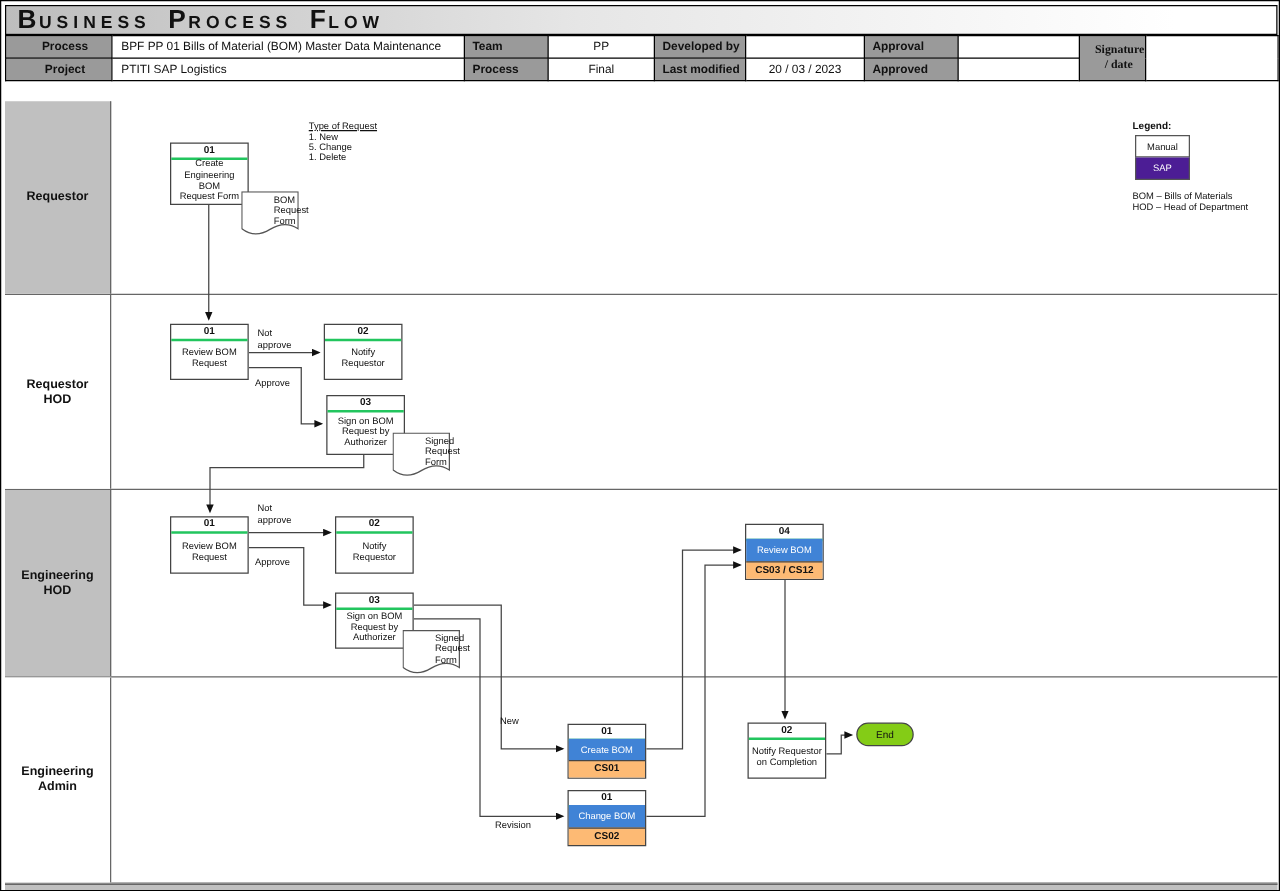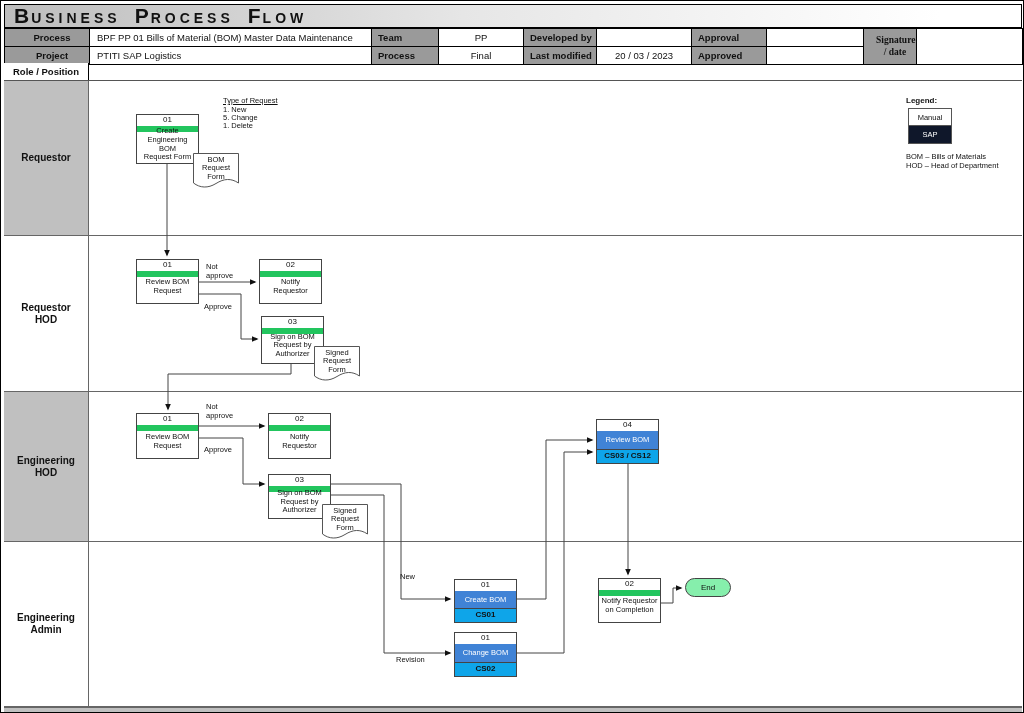--- a/index.html
+++ b/index.html
@@ -28,39 +28,39 @@
   .lane-label{width:85px;height:100%;box-sizing:border-box;border-right:1px solid #666;display:flex;align-items:center;justify-content:center;text-align:center;font-weight:bold;font-size:10px;line-height:1.2;white-space:pre-line;background:#fff;}
   .lane-label.g{background:#c0c0c0;}
   .bottomstrip{position:absolute;left:3px;top:706px;width:1018px;height:5px;background:#c0c0c0;border-top:1px solid #666;box-sizing:border-box;}
 
   
   .wires{position:absolute;left:0;top:0;z-index:1;}
   .w{fill:none;stroke:#444;stroke-width:1;}
 
   
   .pbox{position:absolute;box-sizing:border-box;border:1px solid #444;background:#fff;z-index:2;font-size:7.5px;line-height:1.15;}
-  .pnum{height:11px;line-height:10px;border-bottom:6px solid #22c55e;text-align:center;font-size:8px;}
+  .pnum{height:11px;line-height:10px;border-bottom:2px solid #22c55e;text-align:center;font-size:8px;font-weight:bold;}
   .pbody{position:absolute;top:11px;left:0;right:0;bottom:0;display:flex;align-items:center;justify-content:center;text-align:center;white-space:pre-line;padding:1px;}
   .pbody.sap{bottom:13px;background:#4083d6;color:#fff;}
-  .pcode{position:absolute;left:0;right:0;bottom:0;height:13px;line-height:12px;border-top:1px solid #444;text-align:center;font-weight:bold;font-size:8px;background:#0ea5e9;}
-  .pill{position:absolute;box-sizing:border-box;border:1px solid #444;border-radius:10px;background:#86efac;z-index:2;display:flex;align-items:center;justify-content:center;font-size:8px;}
+  .pcode{position:absolute;left:0;right:0;bottom:0;height:13px;line-height:12px;border-top:1px solid #444;text-align:center;font-weight:bold;font-size:8px;background:#fdba74;}
+  .pill{position:absolute;box-sizing:border-box;border:1px solid #444;border-radius:10px;background:#84cc16;z-index:2;display:flex;align-items:center;justify-content:center;font-size:8px;}
 
   
   .doc{position:absolute;width:46px;height:40px;z-index:3;}
-  .doctext{position:absolute;top:3px;left:0;right:0;text-align:center;font-size:7.5px;line-height:1.12;white-space:pre-line;}
+  .doctext{position:absolute;top:3px;left:0;right:0;text-align:left;font-size:7.5px;line-height:1.12;white-space:pre-line;padding-left:26px;}
 
   
   .elabel{position:absolute;font-size:7.5px;line-height:1.2;z-index:4;white-space:pre-line;}
-  .notes{position:absolute;left:222px;top:96px;z-index:4;font-size:7.5px;line-height:1.0;}
+  .notes{position:absolute;left:246px;top:96px;z-index:4;font-size:7.5px;line-height:1.0;}
   .notes .nt{text-decoration:underline;margin-bottom:1px;}
   .notes div{margin-bottom:0.5px;}
   .legend{position:absolute;left:905px;top:95px;z-index:4;font-size:7.5px;width:130px;}
   .legend-title{font-weight:bold;font-size:8px;margin-bottom:3px;}
   .lgbox{width:44px;height:18px;box-sizing:border-box;border:1px solid #555;display:flex;align-items:center;justify-content:center;margin-left:2px;background:#fff;}
-  .lgbox.sap{background:#0f172a;color:#fff;border-top:none;}
+  .lgbox.sap{background:#4c1d95;color:#fff;border-top:none;}
   .legend-abbr{margin-top:8px;line-height:1.25;}
 </style>
 </head>
 <body>
 
 <div class="stage">
 
   <div class="titlebar">
     <span class="tb">B</span>
       <span class="ts">USINESS</span>
@@ -103,23 +103,20 @@
       <td class="hl">Process</td>
       <td class="hv">Final</td>
       <td class="hl">Last modified</td>
       <td class="hv">20 / 03 / 2023</td>
       <td class="hl">Approved</td>
       <td class="hv"></td>
     </tr>
   </tbody>
     </table>
 
-  <div class="rolerow">
-    <div class="rolecell">Role / Position</div>
-  </div>
 
   <div class="lane" style="top:80px;height:155px;">
     <div class="lane-label g">Requestor</div>
   </div>
   <div class="lane" style="top:235px;height:156px;">
     <div class="lane-label">Requestor
 HOD</div>
   </div>
   <div class="lane" style="top:391px;height:150px;">
     <div class="lane-label g">Engineering

